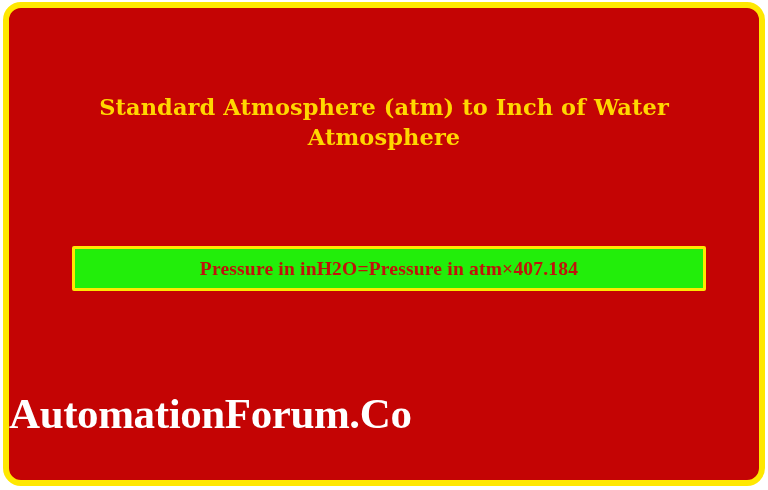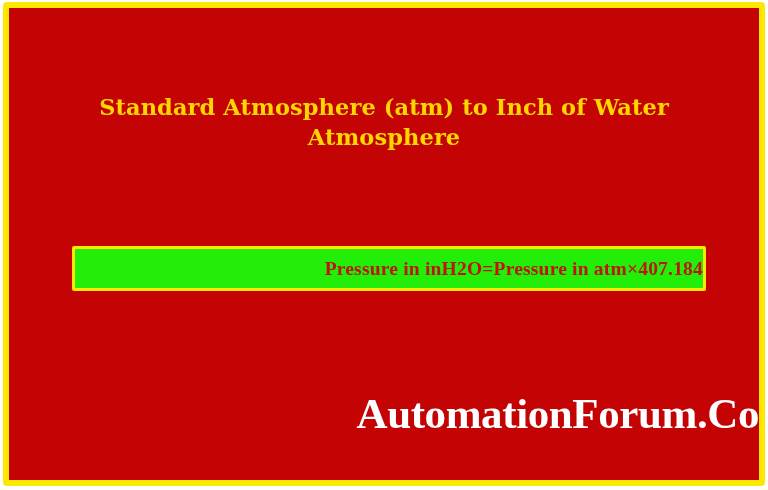--- a/index.html
+++ b/index.html
@@ -24,21 +24,21 @@
 
   
   #card {
     position: absolute;
     left: 3px;
     top: 2px;
     width: 750px;          
     height: 472px;         
     background: #c40404;
     border: 6px solid #ffe800;
-    border-radius: 4px;
+    border-radius: 18px;
     box-sizing: content-box;
   }
 
   
   #title {
     position: absolute;
     left: 0;
     top: 84px;
     width: 750px;
     text-align: center;
@@ -61,39 +61,39 @@
     position: absolute;
     left: 63px;
     top: 238px;
     width: 628px;
     height: 39px;
     background: #22ee0a;
     border: 3px solid #ffe800;
     border-radius: 2px;
     display: flex;
     align-items: center;
-    justify-content: flex-end;
+    justify-content: center;
     box-sizing: content-box;
   }
   #formula-text {
     color: #c0130b;
     font-family: "Liberation Serif", "DejaVu Serif", serif;
     font-weight: bold;
     font-size: 19.5px;
     letter-spacing: 0.2px;
     white-space: nowrap;
   }
 
   
   #brand {
     position: absolute;
     left: 0;
     top: 380px;
     width: 750px;
-    text-align: right;
+    text-align: left;
     color: #ffffff;
     font-family: "Liberation Serif", "DejaVu Serif", serif;
     font-weight: bold;
     font-size: 43px;
     line-height: 52px;
     letter-spacing: -0.4px;
     white-space: nowrap;
   }
 </style>
 </head>

